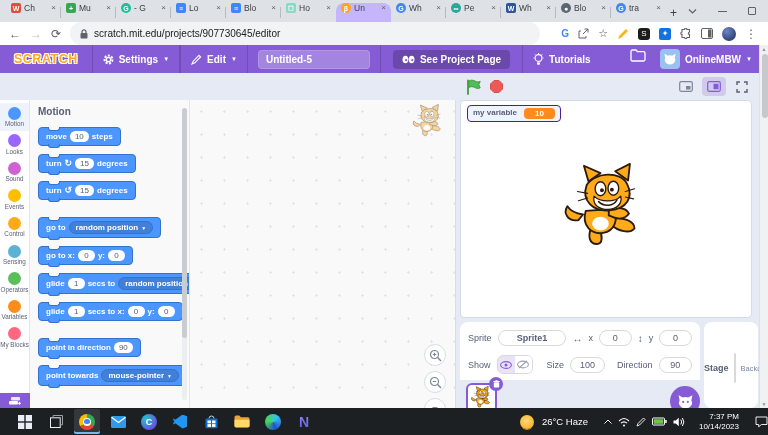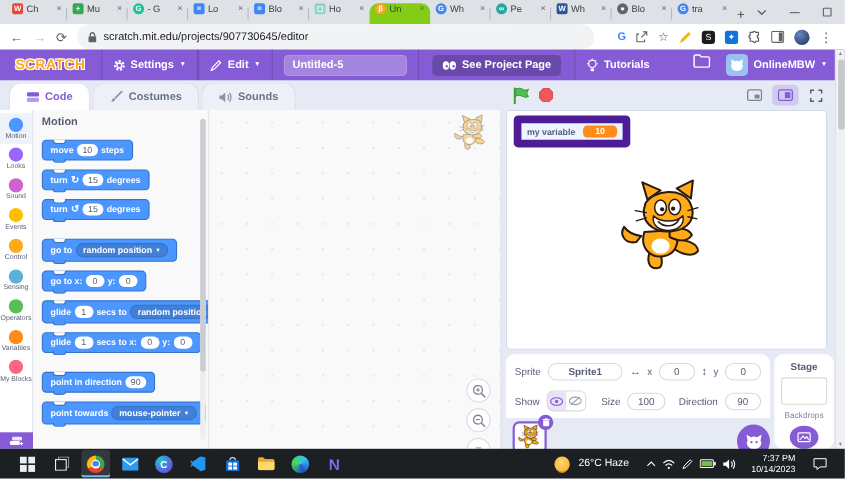--- a/index.html
+++ b/index.html
@@ -2,21 +2,21 @@
 <html><head>
 <meta charset="utf-8">
 <style>
   *{margin:0;padding:0;box-sizing:border-box}
   html,body{width:768px;height:435px;overflow:hidden;font-family:"Liberation Sans",sans-serif;background:#fff}
 
   
   .tabstrip{position:absolute;left:0;top:0;width:768px;height:22px;background:#dee1e6;display:flex;align-items:flex-end;padding-left:6px}
   .tabs{display:flex;align-items:flex-end;height:100%}
   .tab{position:relative;height:19px;width:55px;display:flex;align-items:flex-start;gap:3px;padding:0 5px;border-radius:8px 8px 0 0;color:#3c4043;font-size:8.5px}
-  .tab.active{background:#84cc16}
+  .tab.active{background:#c4b5fd}
   .tab:not(.active)+.tab:not(.active)::before{content:"";position:absolute;left:-1px;top:4px;height:11px;width:1px;background:#b6bac0}
   .fav{width:10px;height:10px;border-radius:2px;color:#fff;font-size:7px;font-weight:bold;display:flex;align-items:center;justify-content:center;flex:none}
   .fav.round{border-radius:50%}
   .tab .lbl{flex:1;overflow:hidden;white-space:nowrap}
   .tab .x{font-size:8px;color:#5f6368}
   .newtab{width:17px;height:17px;margin:0 0 1px 4px;border-radius:50%;display:flex;align-items:center;justify-content:center;font-size:12px;color:#3c4043}
   .winctl{margin-left:auto;display:flex;align-items:center;height:100%;gap:0}
   .wbtn{width:30px;height:100%;display:flex;align-items:center;justify-content:center;color:#5f6368;font-size:9px}
   .wmin{width:9px;height:1px;background:#5f6368}
   .wmax{width:8px;height:8px;border:1px solid #5f6368;border-radius:1px}
@@ -76,37 +76,37 @@
   .zoomctl{position:absolute;right:9px;top:244px;display:flex;flex-direction:column;gap:5px}
   .zbtn{width:22px;height:22px;border-radius:50%;background:#fff;border:1px solid #d9dce3;color:#7c8496;display:flex;align-items:center;justify-content:center;font-size:10px}
 
   
   .stagecol{position:absolute;left:456px;top:0;width:312px;height:335px;background:#e6eaf4}
   .stagehdr{height:27px;display:flex;align-items:center;gap:9px;padding:0 14px 0 10px}
   .sbtns{margin-left:auto;display:flex;gap:4px}
   .sbtn{width:24px;height:19px;border-radius:4px;display:flex;align-items:center;justify-content:center}
   .sbtn.on{background:rgba(133,92,214,.22)}
   .canvas{position:absolute;left:4px;top:27px;width:292px;height:218px;background:#fff;border:1px solid #d5dae8;border-radius:4px}
-  .monitor{position:absolute;top:4px;left:6px;background:#eef4ff;border:7px solid #4c1d95;border-radius:4px;padding:2px 5px;display:flex;align-items:flex-end;gap:7px;font-size:8px;font-weight:bold;color:#575e75}
+  .monitor{position:absolute;top:4px;left:6px;background:#eef4ff;border:1px solid #4c1d95;border-radius:4px;padding:2px 5px;display:flex;align-items:flex-start;gap:7px;font-size:8px;font-weight:bold;color:#575e75}
   .mval{background:#ff8c1a;color:#fff;border-radius:4px;padding:1px 11px;font-size:8px;font-weight:bold}
   .stagecat{position:absolute;left:50%;top:50%;transform:translate(-50%,-50%);width:92px;height:92px}
 
   .spritepanel{position:absolute;left:4px;top:249px;width:240px;height:58px;background:#fff;border-radius:8px 8px 0 0;padding:8px 8px 0;font-size:9px;color:#575e75;z-index:2}
   .sprow{display:flex;align-items:center;gap:6px;margin-bottom:9px}
   .pill{border:1px solid #d9d9d9;border-radius:999px;background:#fff;padding:2px 8px;font-size:9px;color:#575e75;text-align:center}
   .pname{width:80px;text-align:center;font-weight:bold}
   .pnum{width:36px}
   .arr{font-size:10px;color:#575e75}
   .eyegrp{display:flex;border:1px solid #d9d9d9;border-radius:6px;overflow:hidden}
   .eyebtn{width:22px;height:17px;display:flex;align-items:center;justify-content:center;background:#fff}
   .eyebtn.on{background:rgba(133,92,214,.18)}
   .spritecard{position:absolute;left:10px;top:310px;width:31px;height:30px;background:#fff;border:2px solid #855cd6;border-radius:6px;z-index:3;display:flex;align-items:center;justify-content:center}
   .trashbadge{position:absolute;top:-8px;right:-8px;width:14px;height:14px;border-radius:50%;background:#855cd6;display:flex;align-items:center;justify-content:center}
   .choosesprite{position:absolute;left:214px;top:313px;width:30px;height:30px;border-radius:50%;background:#855cd6;display:flex;align-items:center;justify-content:center;z-index:3}
-  .stagecard{position:absolute;left:248px;top:249px;width:54px;height:86px;background:#fff;border-radius:8px;display:flex;flex-direction:column;align-items:center;padding-top:6px;gap:5px;z-index:2}
+  .stagecard{position:absolute;left:248px;top:249px;width:54px;height:86px;background:#fff;border-radius:8px;display:flex;align-items:center;padding-top:6px;gap:5px;z-index:2}
   .sctitle{font-size:9px;font-weight:bold;color:#575e75}
   .scthumb{width:42px;height:30px;border:1px solid #d9d9d9;border-radius:3px;background:#fff}
   .sclabel{font-size:7.5px;color:#7c84a3}
   .choosebd{width:26px;height:26px;border-radius:50%;background:#855cd6;display:flex;align-items:center;justify-content:center}
 
   
   .vscroll{position:absolute;right:0;top:45px;width:9px;height:363px;background:#f0f1f3;border-left:1px solid #dfe1e5;z-index:30;display:flex;flex-direction:column;align-items:center;justify-content:space-between;padding:1px 0;font-size:5px;color:#8a8d91}
   .vthumb{position:absolute;left:1.5px;top:9px;width:6px;height:64px;background:#c6c8cc;border-radius:3px}
 
   
@@ -114,21 +114,21 @@
   .tleft{display:flex;align-items:center;gap:5px;padding-left:12px}
   .ticon{width:26px;height:25px;display:flex;align-items:center;justify-content:center;border-radius:2px}
   .ticon.tactive{background:#34383d;box-shadow:inset 0 -2px 0 #76b9ed}
   .chromeball{width:16px;height:16px;border-radius:50%;background:conic-gradient(from 120deg,#ea4335 0 120deg,#fbbc05 0 240deg,#34a853 0 360deg);display:flex;align-items:center;justify-content:center}
   .chromein{width:8px;height:8px;border-radius:50%;background:#fff;display:flex;align-items:center;justify-content:center}
   .chromein::after{content:"";width:5.5px;height:5.5px;border-radius:50%;background:#4285f4}
   .canvaball{width:16px;height:16px;border-radius:50%;background:radial-gradient(circle at 30% 30%,#23c4cc,#7d2ae8);color:#fff;font-size:9px;font-weight:bold;display:flex;align-items:center;justify-content:center}
   .vscode{width:14px;height:14px;background:#2196f3;clip-path:polygon(68% 0,100% 12%,100% 88%,68% 100%,16% 62%,5% 72%,0 65%,10% 50%,0 35%,5% 28%,16% 38%)}
   .edgeball{width:16px;height:16px;border-radius:50%;background:conic-gradient(from 40deg,#35c1f1,#2052cb,#47d94e,#35c1f1)}
   .nflx{font-size:14px;font-weight:bold;background:linear-gradient(180deg,#9a7bff,#5a64e8);-webkit-background-clip:text;background-clip:text;color:transparent}
-  .tright{margin-left:auto;display:flex;align-items:center;gap:8px;padding-right:16px}
+  .tright{margin-left:auto;display:flex;align-items:center;gap:8px;padding-right:0}
   .sun{width:14px;height:14px;border-radius:50%;background:radial-gradient(circle at 45% 40%,#ffd76e,#f5a623);box-shadow:0 2px 0 -1px #c8860f}
   .wtxt{font-size:9.5px}
   .tray{display:flex;align-items:center;gap:6px;margin-left:8px}
   .clock{font-size:8px;line-height:1.25;text-align:right;margin-left:6px}
   .bell{margin-left:8px;display:flex;align-items:center}
 </style>
 </head>
 <body>
 
 <svg width="0" height="0" style="position:absolute">
@@ -323,43 +323,20 @@
             </svg>
         </span>
         <span>OnlineMBW</span>
         <span class="caret">▼</span>
       </div>
     </div>
   </div>
 
   <div class="content">
 
-    <div class="tabrow">
-      <div class="etab active">
-        <svg width="12" height="11" viewBox="0 0 12 11">
-            <rect x="0.5" y="0.8" width="11" height="4" rx="1.2" fill="#855cd6"></rect>
-            <rect x="0.5" y="5.8" width="11" height="4" rx="1.2" fill="#b59aeb"></rect>
-          </svg>
-        <span>Code</span>
-      </div>
-      <div class="etab">
-        <svg width="12" height="12" viewBox="0 0 12 12">
-            <path d="M10.6 1.4 L5 7" stroke="#8b93a6" stroke-width="1.6" stroke-linecap="round"></path>
-            <path d="M3.6 7.2 Q1.8 7.8 1.2 10.8 Q4.2 10.2 4.8 8.4 Z" fill="#8b93a6"></path>
-          </svg>
-        <span>Costumes</span>
-      </div>
-      <div class="etab">
-        <svg width="12" height="11" viewBox="0 0 12 11">
-            <path d="M0.5 3.8 h2.3 l3-2.8 v9 l-3-2.8 H0.5 Z" fill="#8b93a6"></path>
-            <path d="M8 3 Q9.8 5.5 8 8 M9.6 1.4 Q12.4 5.5 9.6 9.6" stroke="#8b93a6" fill="none" stroke-width="1.1"></path>
-          </svg>
-        <span>Sounds</span>
-      </div>
-    </div>
 
     <div class="catstrip">
       <div id="catlist" style="width:100%">
           <div class="cat sel">
             <span class="dot" style="background: rgb(76, 151, 255);"></span>
             <span class="nm">Motion</span>
           </div>
           <div class="cat">
             <span class="dot" style="background: rgb(153, 102, 255);"></span>
             <span class="nm">Looks</span>

